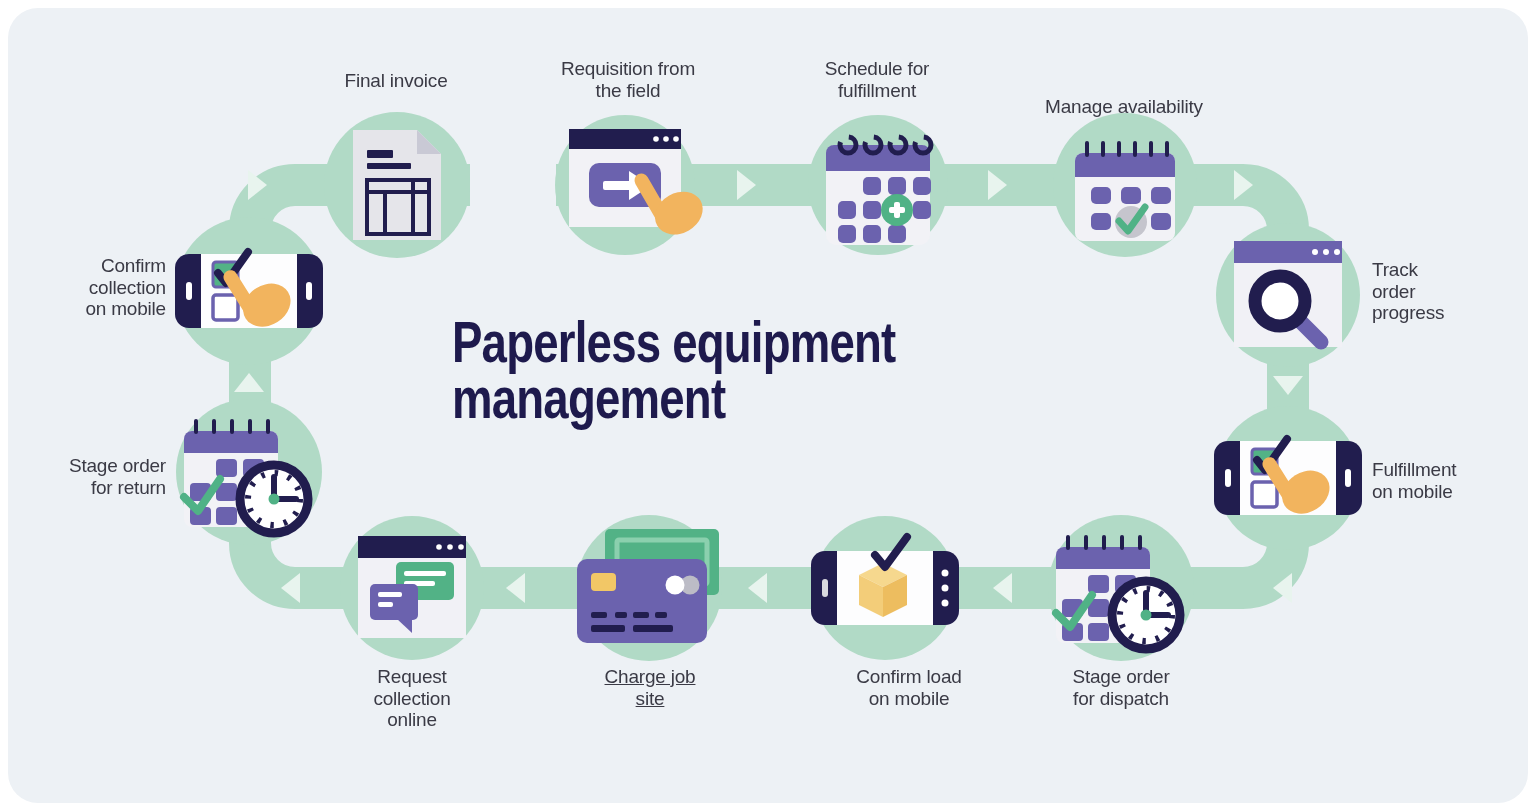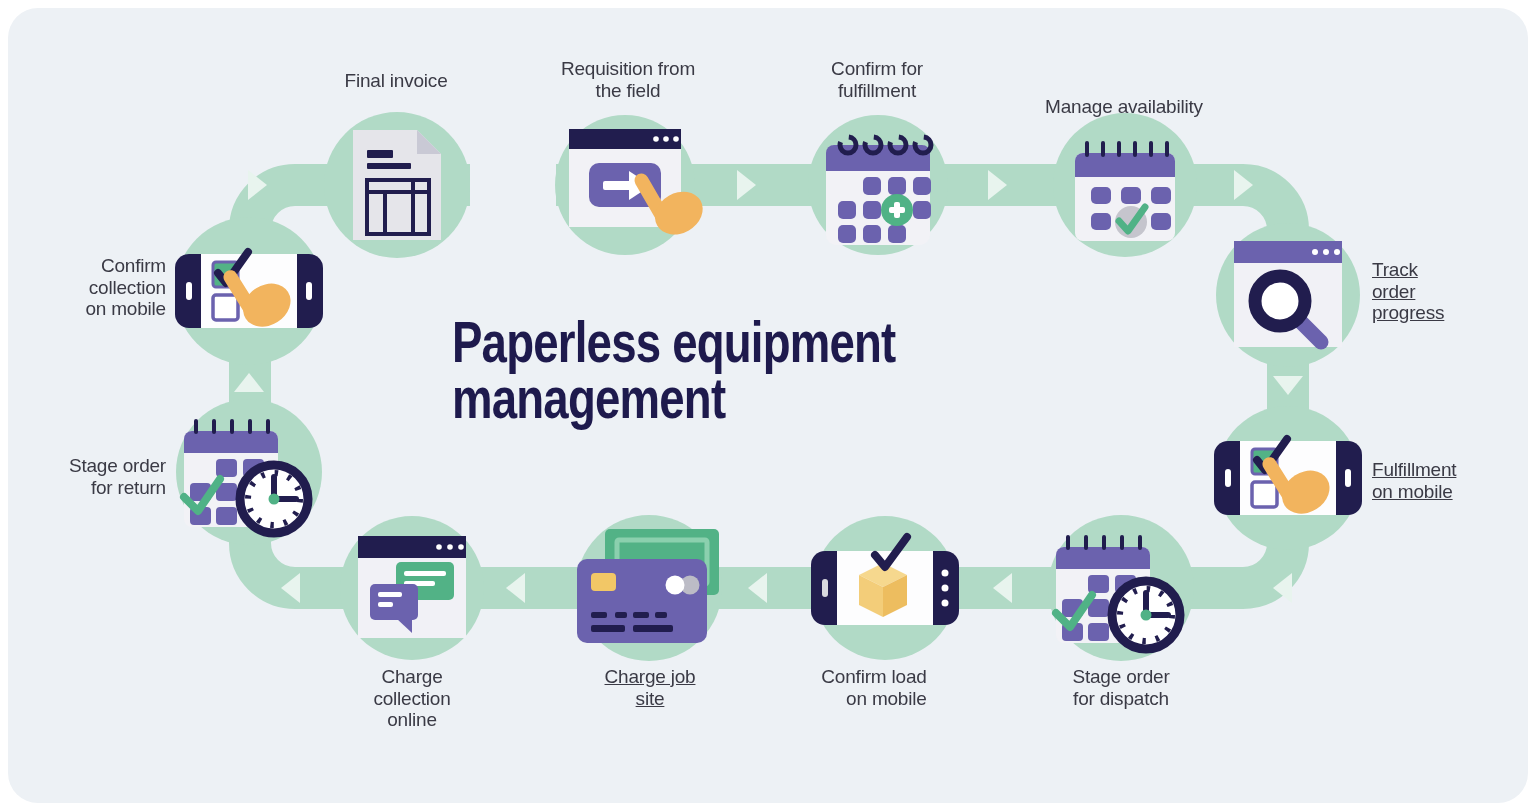--- a/index.html
+++ b/index.html
@@ -9,21 +9,21 @@
   .ring{position:absolute;left:229px;top:164px;width:1080px;height:445px;box-sizing:border-box;
         border:42px solid #b1dac6;border-radius:66px;}
   .gapcover{position:absolute;left:470px;top:158px;width:86px;height:54px;background:#edf1f5;}
   .circle{position:absolute;border-radius:50%;background:#b1dac6;}
   .icon{position:absolute;overflow:visible;}
   svg{overflow:visible;display:block;}
   .lbl{position:absolute;font-size:19px;line-height:21.5px;color:#3a3a45;font-weight:500;
        letter-spacing:-0.2px;white-space:pre-line;}
   .lbl.c{transform:translateX(-50%);text-align:center;}
   .lbl.r{text-align:right;}
-  .lbl.l{text-align:left;text-decoration:underline;}
+  .lbl.l{text-align:left;}
   .title{position:absolute;left:452px;top:314px;color:#1e1a4d;font-weight:700;font-size:57px;
          line-height:56px;letter-spacing:-1px;transform:scaleX(0.8);transform-origin:left top;}
   .arr{position:absolute;width:0;height:0;}
   .arr.right{border-top:15px solid transparent;border-bottom:15px solid transparent;border-left:19px solid #e8f4ee;}
   .arr.left {border-top:15px solid transparent;border-bottom:15px solid transparent;border-right:19px solid #e8f4ee;}
   .arr.down {border-left:15px solid transparent;border-right:15px solid transparent;border-top:19px solid #e8f4ee;}
   .arr.up   {border-left:15px solid transparent;border-right:15px solid transparent;border-bottom:19px solid #e8f4ee;}
 </style>
 </head>
 <body>
@@ -273,35 +273,35 @@
     <g transform="translate(62,52) rotate(-32)" fill="#f2b45e">
       <rect x="-7" y="-8" width="14" height="54" rx="7"></rect>
       <rect x="-7" y="30" width="30" height="24" rx="10"></rect>
       <ellipse cx="16" cy="42" rx="25" ry="20"></ellipse>
     </g>
   </svg>
 
   <div class="lbl c" style="left:396px;top:70px;">Final invoice</div>
   <div class="lbl c" style="left:628px;top:58px;">Requisition from
 the field</div>
-  <div class="lbl c" style="left:877px;top:58px;">Confirm for
+  <div class="lbl c" style="left:877px;top:58px;">Schedule for
 fulfillment</div>
   <div class="lbl c" style="left:1124px;top:96px;">Manage availability</div>
   <div class="lbl l" style="left:1372px;top:259px;">Track
 order
 progress</div>
   <div class="lbl l" style="left:1372px;top:459px;">Fulfillment
 on mobile</div>
   <div class="lbl c" style="left:1121px;top:666px;">Stage order
 for dispatch</div>
-  <div class="lbl c" style="left:874px;top:666px;text-align:right;">Confirm load
+  <div class="lbl c" style="left:909px;top:666px;">Confirm load
 on mobile</div>
   <div class="lbl c" style="left:650px;top:666px;text-decoration:underline;">Charge job
 site</div>
-  <div class="lbl c" style="left:412px;top:666px;">Charge
+  <div class="lbl c" style="left:412px;top:666px;">Request
 collection
 online</div>
   <div class="lbl r" style="right:1370px;top:455px;">Stage order
 for return</div>
   <div class="lbl r" style="right:1370px;top:255px;">Confirm
 collection
 on mobile</div>
 
   <div class="title">
     <div>Paperless equipment</div>

